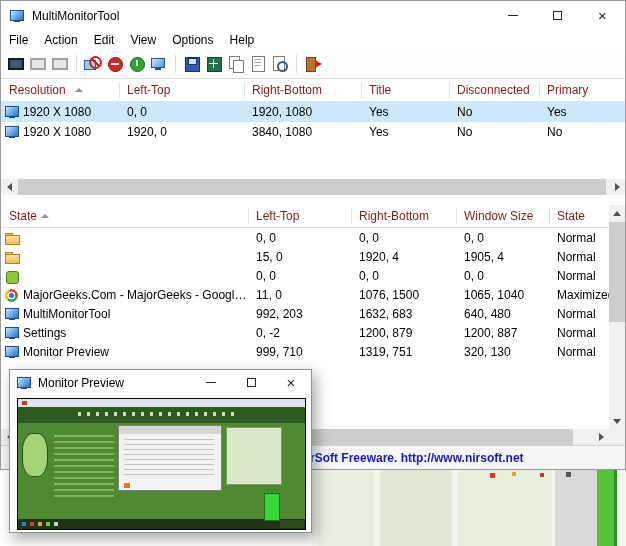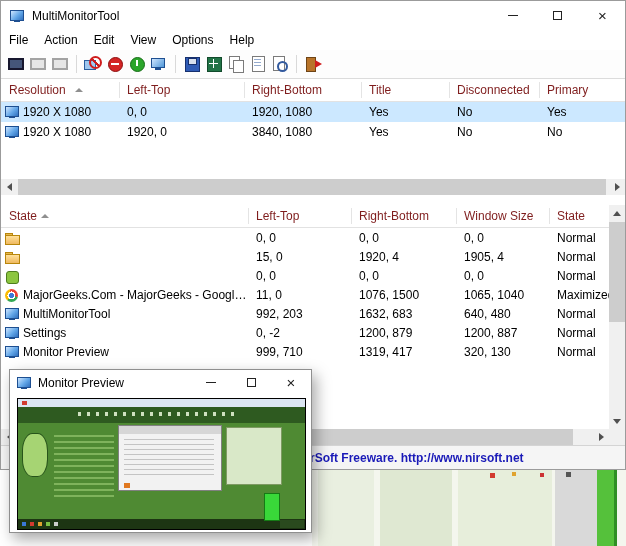--- a/index.html
+++ b/index.html
@@ -281,21 +281,21 @@
       <span class="cell t2c1">Settings</span>
       <span class="cell t2c2">0, -2</span>
       <span class="cell t2c3">1200, 879</span>
       <span class="cell t2c4">1200, 887</span>
       <span class="cell t2c5">Normal</span>
     </div>
     <div class="row" style="top:341px;height:19px;width:610px;">
       <span class="ic ic-mon"></span>
       <span class="cell t2c1">Monitor Preview</span>
       <span class="cell t2c2">999, 710</span>
-      <span class="cell t2c3">1319, 417</span>
+      <span class="cell t2c3">1319, 751</span>
       <span class="cell t2c4">320, 130</span>
       <span class="cell t2c5">Normal</span>
     </div>
 
     <div class="sb" style="left:608px;top:204px;width:16px;height:224px;">
       <div class="thumb" style="left:0;top:17px;width:16px;height:100px;"></div>
       <div class="arr" style="left:0;top:0;">
           <span class="tri-u"></span>
         </div>
       <div class="arr" style="left:0;bottom:0;">

